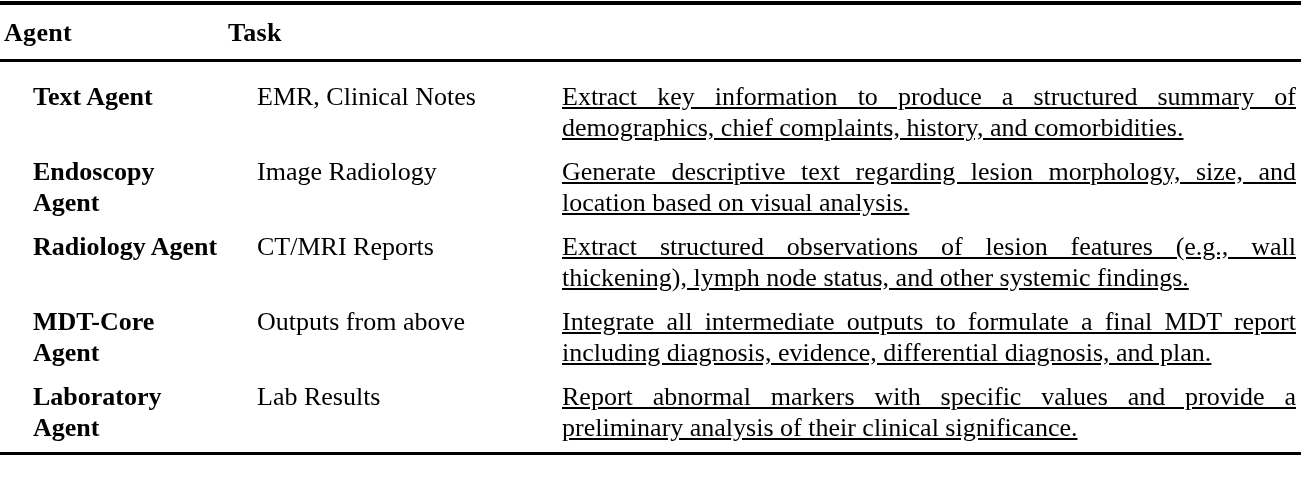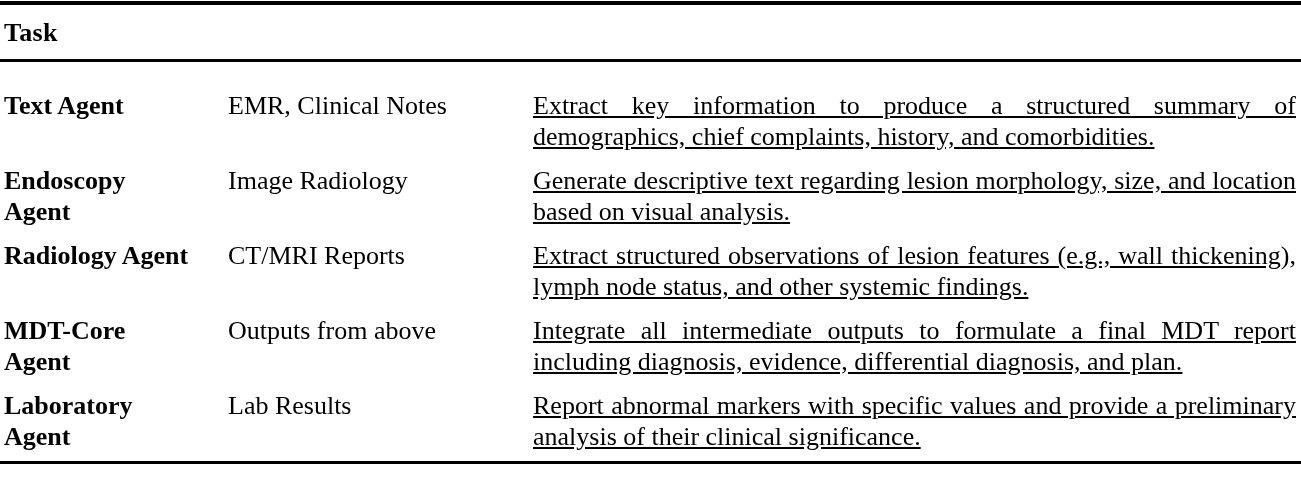--- a/index.html
+++ b/index.html
@@ -31,21 +31,22 @@
     padding: 0 5px 0 4px;
     box-sizing: border-box;
   }
   .thead {
     padding-top: 12px;
     padding-bottom: 11px;
     font-weight: bold;
   }
   .th { letter-spacing: 0.3px; }
   .tbody {
-    padding-top: 28px;
+    padding-top: 19px;
+    margin-left: 29px;
   }
   .tbody .trow {
     margin-bottom: 13px;
   }
   .tbody .trow:last-child {
     margin-bottom: 9px;
   }
   .cell {
     box-sizing: border-box;
   }
@@ -59,20 +60,21 @@
   }
 </style>
 </head>
 <body>
 
 <div class="doc">
 
   <div class="rule rule-top"></div>
 
   <div class="trow thead">
+    <div class="cell th">Agent</div>
     <div class="cell th">Task</div>
   </div>
 
   <div class="rule rule-mid"></div>
 
   <div class="tbody">
 
     <div class="trow">
       <div class="cell col-agent">Text Agent</div>
       <div class="cell col-modality">EMR, Clinical Notes</div>

